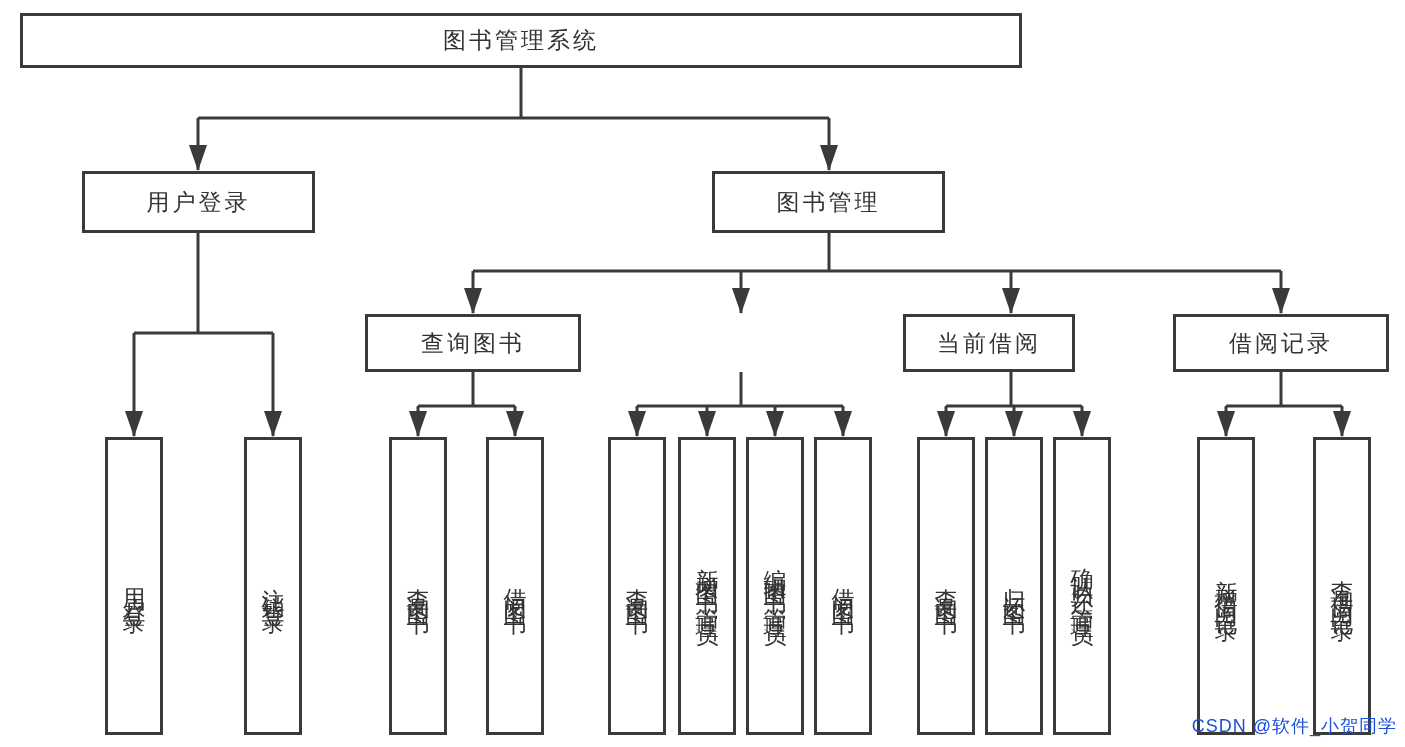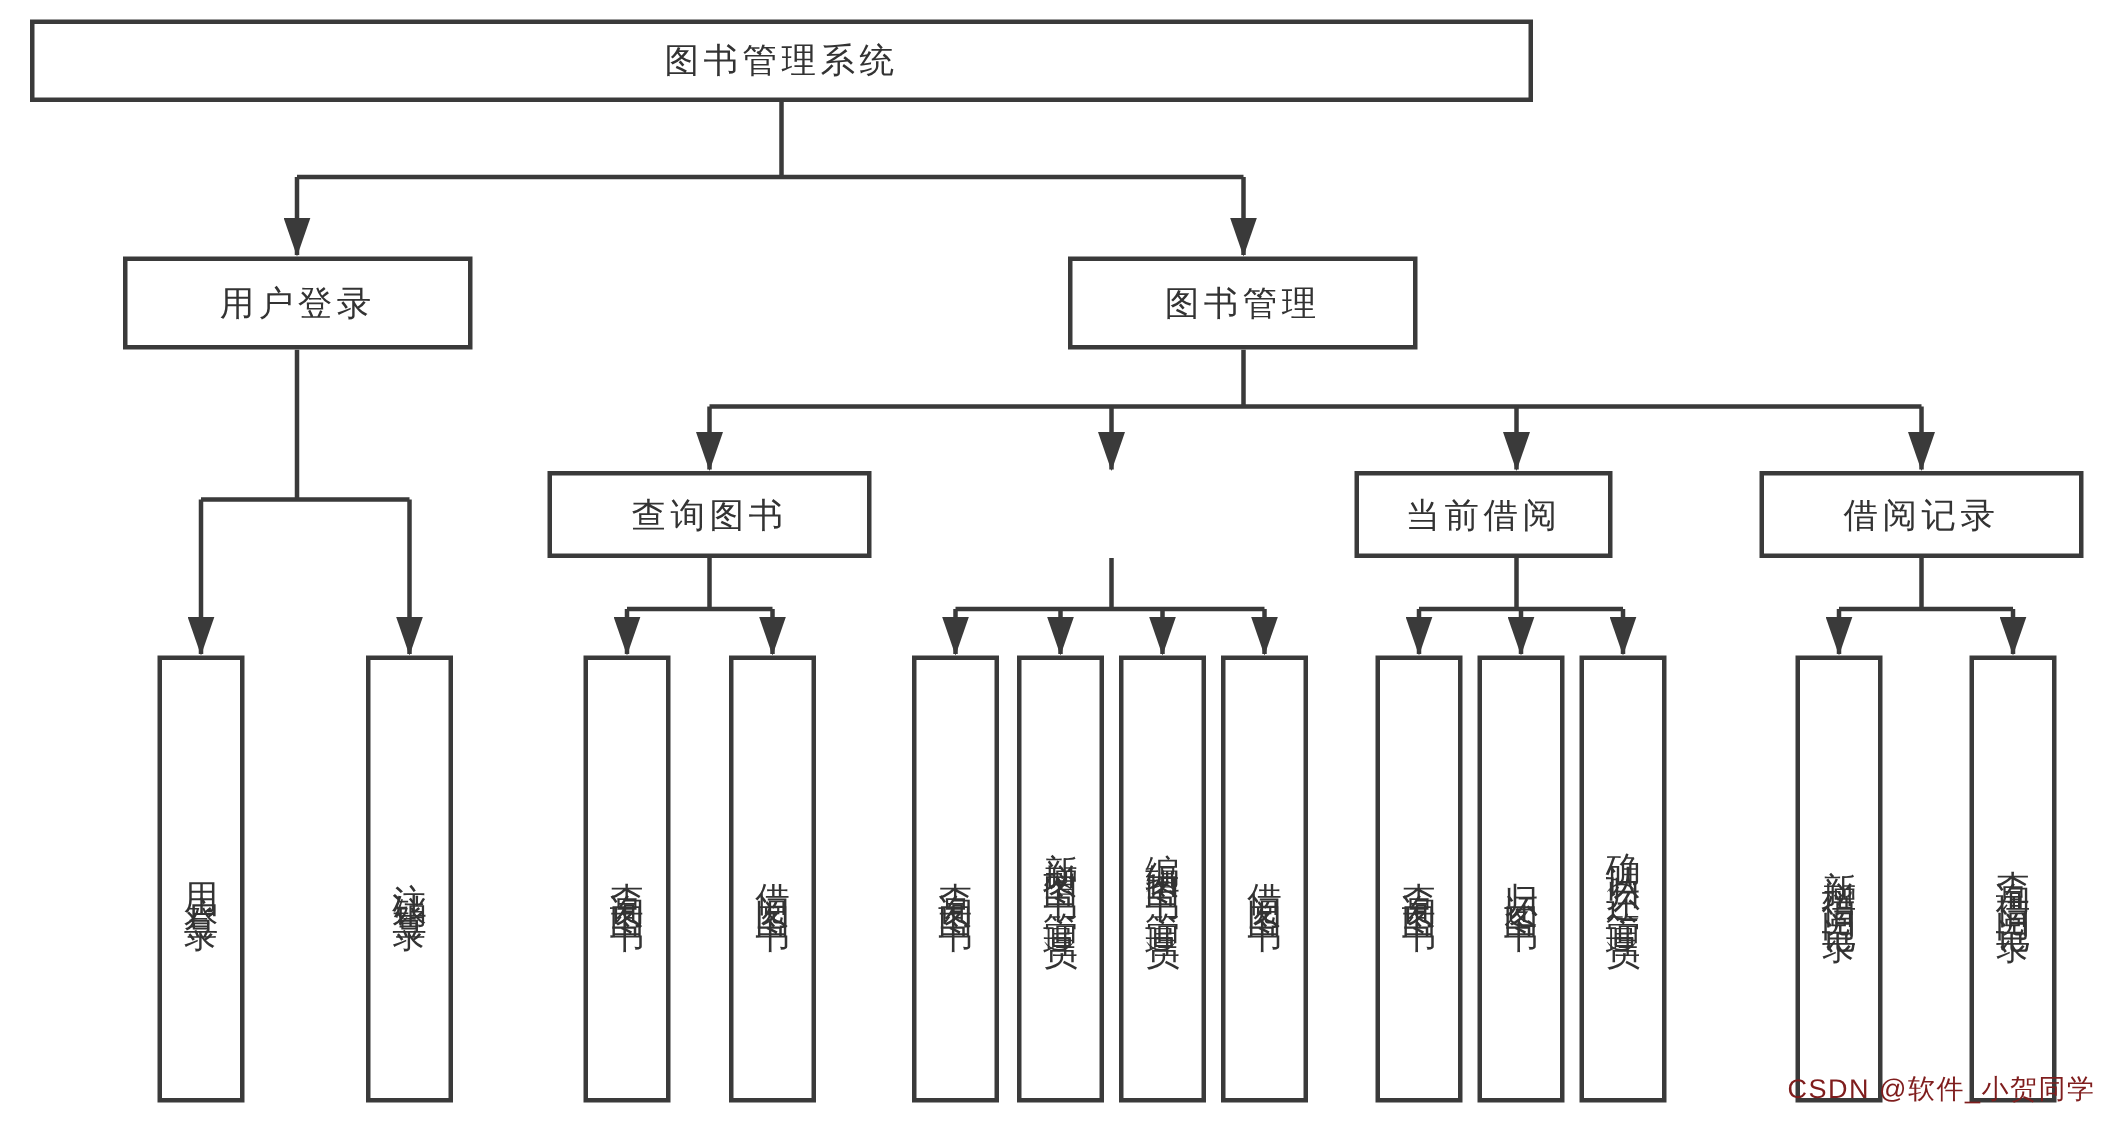--- a/index.html
+++ b/index.html
@@ -32,21 +32,21 @@
   .vbox span{
     writing-mode:vertical-rl;
     text-orientation:mixed;
     font-size:23px;letter-spacing:8px;line-height:1;
     white-space:nowrap;
   }
   .watermark{
     position:absolute;
     right:8px;top:714px;
     font-size:18px;
-    color:#7f1d1d;
+    color:#1d4ed8;
     letter-spacing:1px;
     z-index:5;
     white-space:nowrap;
   }
 </style>
 </head>
 <body>
 
 <div class="canvas">
 

